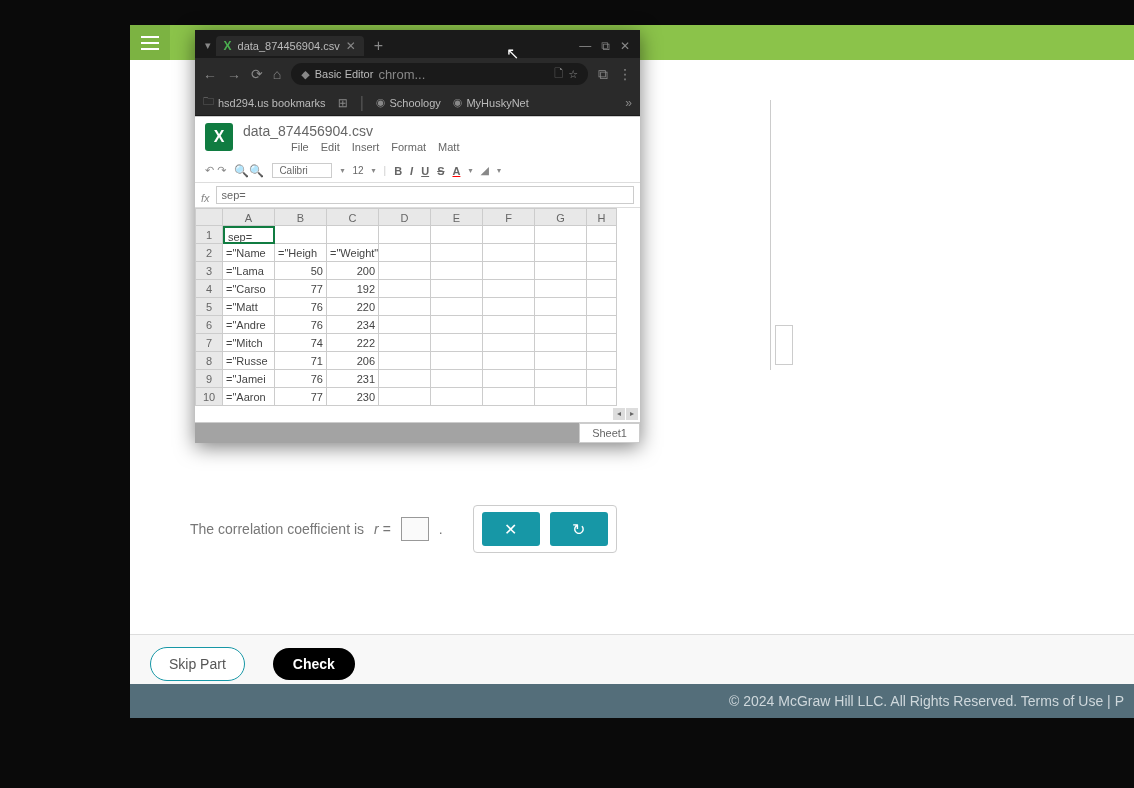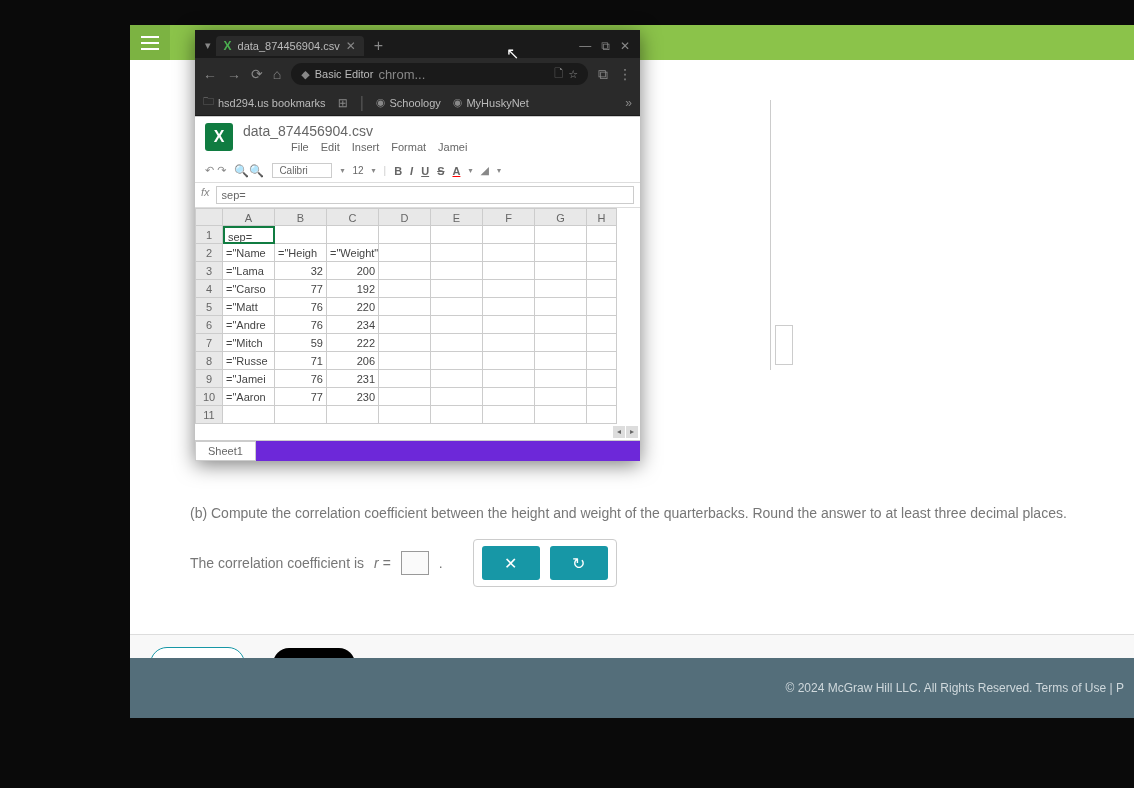--- a/index.html
+++ b/index.html
@@ -53,53 +53,53 @@
     .tb-font { color: #666; padding: 1px 6px; border: 1px solid #ccc; font-size: 10px; width: 60px; }
     .tb-dd { color: #888; font-size: 8px; }
     .tb-size { color: #666; font-size: 10px; }
     .tb-style { color: #666; font-weight: bold; font-size: 11px; }
     .tb-i { font-style: italic; }
     .tb-u { text-decoration: underline; }
     .tb-s { text-decoration: line-through; }
     .tb-a { text-decoration: underline; text-decoration-color: red; }
     .tb-paint { color: #888; font-size: 11px; }
     
-    .formula-bar { display: flex; align-items: flex-start; padding: 3px 6px; border-bottom: 1px solid #ddd; gap: 6px; font-size: 11px; }
+    .formula-bar { display: flex; align-items: flex-end; padding: 3px 6px; border-bottom: 1px solid #ddd; gap: 6px; font-size: 11px; }
     .fx-label { color: #888; font-style: italic; }
     .fx-input { flex: 1; border: 1px solid #ccc; padding: 2px 5px; color: #666; font-size: 11px; }
     
     .sheet-grid { font-size: 11px; }
     .grid-header { display: flex; }
     .grid-corner { width: 28px; height: 18px; background: #e8e8e8; border: 1px solid #ccc; }
     .grid-col-h { width: 52px; height: 18px; background: #e8e8e8; border: 1px solid #ccc; border-left: none; text-align: center; color: #666; line-height: 18px; }
     .grid-row { display: flex; }
     .grid-row-h { width: 28px; height: 18px; background: #e8e8e8; border: 1px solid #ccc; border-top: none; text-align: center; color: #666; line-height: 18px; }
     .grid-cell { width: 52px; height: 18px; border: 1px solid #ccc; border-left: none; border-top: none; padding: 0 3px; color: #444; line-height: 18px; overflow: hidden; white-space: nowrap; }
     .grid-cell.sel { border: 2px solid #107c41; }
     .grid-cell.num { text-align: right; }
     .grid-scroll { display: flex; justify-content: flex-end; padding: 2px; gap: 1px; }
     .scroll-btn { width: 12px; height: 12px; background: #ddd; color: #666; font-size: 8px; text-align: center; line-height: 12px; cursor: pointer; }
     
-    .sheet-tabs { display: flex; background: #6d28d9; border-top: 1px solid #ccc; padding: 0; }
+    .sheet-tabs { display: flex; background: #a3a3a3; border-top: 1px solid #ccc; padding: 0; justify-content: flex-end; }
     .sheet-tab { padding: 3px 12px; background: #fff; border: 1px solid #ccc; font-size: 11px; color: #666; cursor: pointer; }
     
     .question-area { position: absolute; left: 190px; top: 505px; right: 10px; color: #555; }
     .q-text { font-size: 14px; color: #777; margin-bottom: 18px; }
     .q-answer-row { display: flex; align-items: center; gap: 10px; font-size: 14px; color: #777; }
     .q-math { font-style: italic; }
     .q-input { width: 28px; height: 24px; border: 1px solid #999; background: #fafafa; }
     .q-btn-group { display: flex; gap: 10px; border: 1px solid #ccc; border-radius: 4px; padding: 6px 8px; margin-left: 20px; }
     .q-btn { width: 58px; height: 34px; background: #1797a6; color: #fff; border: none; border-radius: 3px; font-size: 16px; cursor: pointer; display: flex; align-items: center; justify-content: center; }
     
     .bottom-bar { position: absolute; left: 130px; right: 0; bottom: 95px; display: flex; align-items: center; padding: 12px 20px; gap: 28px; background: #f8f8f8; border-top: 1px solid #ddd; }
     .btn-outline { padding: 8px 18px; border: 1.5px solid #1797a6; background: #fff; color: #555; border-radius: 18px; font-size: 14px; cursor: pointer; }
     .btn-primary { padding: 8px 20px; background: #000000; color: #fff; border: none; border-radius: 18px; font-size: 14px; font-weight: bold; cursor: pointer; }
     .btn-save { margin-left: auto; }
     
-    .footer { position: absolute; bottom: 70px; left: 130px; right: 0; background: #546e7a; color: #cfd8dc; font-size: 12px; text-align: right; padding: 23px 10px; }
+    .footer { position: absolute; bottom: 70px; left: 130px; right: 0; background: #546e7a; color: #cfd8dc; font-size: 14px; text-align: right; padding: 9px 10px; }
     
     .side-divider { position: absolute; left: 640px; top: 75px; height: 270px; width: 1px; background: #ccc; }
     .side-box { position: absolute; left: 645px; top: 300px; width: 18px; height: 40px; border: 1px solid #ccc; }
     
     .cursor-arrow { position: absolute; left: 506px; top: 44px; color: #fff; font-size: 16px; z-index: 100; pointer-events: none; }
   </style>
 </head>
 <body>
 
 <div class="viewport">
@@ -169,21 +169,21 @@
   <div class="excel-app">
     <div class="excel-header">
       <div class="excel-logo">X</div>
       <div class="excel-title-area">
         <div class="excel-filename">data_874456904.csv</div>
         <div class="excel-menu">
           <span class="excel-menu-item">File</span>
           <span class="excel-menu-item">Edit</span>
           <span class="excel-menu-item">Insert</span>
           <span class="excel-menu-item">Format</span>
-          <span class="excel-menu-item">Jamei</span>
+          <span class="excel-menu-item">Matt</span>
         </div>
       </div>
     </div>
 
     <div class="excel-toolbar">
       <span class="tb-undo-redo">↶ ↷</span>
       <span class="tb-zoom">🔍🔍</span>
       <span class="tb-font">Calibri</span>
       <span class="tb-dd">▾</span>
       <span class="tb-size">12</span>
@@ -235,21 +235,21 @@
             <div class="grid-cell">="Weight"</div>
             <div class="grid-cell"></div>
             <div class="grid-cell"></div>
             <div class="grid-cell"></div>
             <div class="grid-cell"></div>
             <div class="grid-cell" style="width: 30px;"></div>
           </div>
           <div class="grid-row">
             <div class="grid-row-h">3</div>
             <div class="grid-cell">="Lama</div>
-            <div class="grid-cell num">32</div>
+            <div class="grid-cell num">50</div>
             <div class="grid-cell num">200</div>
             <div class="grid-cell"></div>
             <div class="grid-cell"></div>
             <div class="grid-cell"></div>
             <div class="grid-cell"></div>
             <div class="grid-cell" style="width: 30px;"></div>
           </div>
           <div class="grid-row">
             <div class="grid-row-h">4</div>
             <div class="grid-cell">="Carso</div>
@@ -279,21 +279,21 @@
             <div class="grid-cell num">234</div>
             <div class="grid-cell"></div>
             <div class="grid-cell"></div>
             <div class="grid-cell"></div>
             <div class="grid-cell"></div>
             <div class="grid-cell" style="width: 30px;"></div>
           </div>
           <div class="grid-row">
             <div class="grid-row-h">7</div>
             <div class="grid-cell">="Mitch</div>
-            <div class="grid-cell num">59</div>
+            <div class="grid-cell num">74</div>
             <div class="grid-cell num">222</div>
             <div class="grid-cell"></div>
             <div class="grid-cell"></div>
             <div class="grid-cell"></div>
             <div class="grid-cell"></div>
             <div class="grid-cell" style="width: 30px;"></div>
           </div>
           <div class="grid-row">
             <div class="grid-row-h">8</div>
             <div class="grid-cell">="Russe</div>
@@ -314,52 +314,40 @@
             <div class="grid-cell"></div>
             <div class="grid-cell"></div>
             <div class="grid-cell"></div>
             <div class="grid-cell" style="width: 30px;"></div>
           </div>
           <div class="grid-row">
             <div class="grid-row-h">10</div>
             <div class="grid-cell">="Aaron</div>
             <div class="grid-cell num">77</div>
             <div class="grid-cell num">230</div>
-            <div class="grid-cell"></div>
-            <div class="grid-cell"></div>
-            <div class="grid-cell"></div>
-            <div class="grid-cell"></div>
-            <div class="grid-cell" style="width: 30px;"></div>
-          </div>
-          <div class="grid-row">
-            <div class="grid-row-h">11</div>
-            <div class="grid-cell"></div>
-            <div class="grid-cell"></div>
-            <div class="grid-cell"></div>
             <div class="grid-cell"></div>
             <div class="grid-cell"></div>
             <div class="grid-cell"></div>
             <div class="grid-cell"></div>
             <div class="grid-cell" style="width: 30px;"></div>
           </div>
         </div>
       <div class="grid-scroll">
         <div class="scroll-btn">◂</div>
         <div class="scroll-btn">▸</div>
       </div>
     </div>
 
     <div class="sheet-tabs">
       <div class="sheet-tab">Sheet1</div>
     </div>
   </div>
 </div>
 
 <div class="question-area">
-  <div class="q-text">(b) Compute the correlation coefficient between the height and weight of the quarterbacks. Round the answer to at least three decimal places.</div>
   <div class="q-answer-row">
     <span>The correlation coefficient is</span>
     <span class="q-math">r =</span>
     <input class="q-input" style="">
     <span>.</span>
     <div class="q-btn-group">
       <button class="q-btn">✕</button>
       <button class="q-btn">↻</button>
     </div>
   </div>

